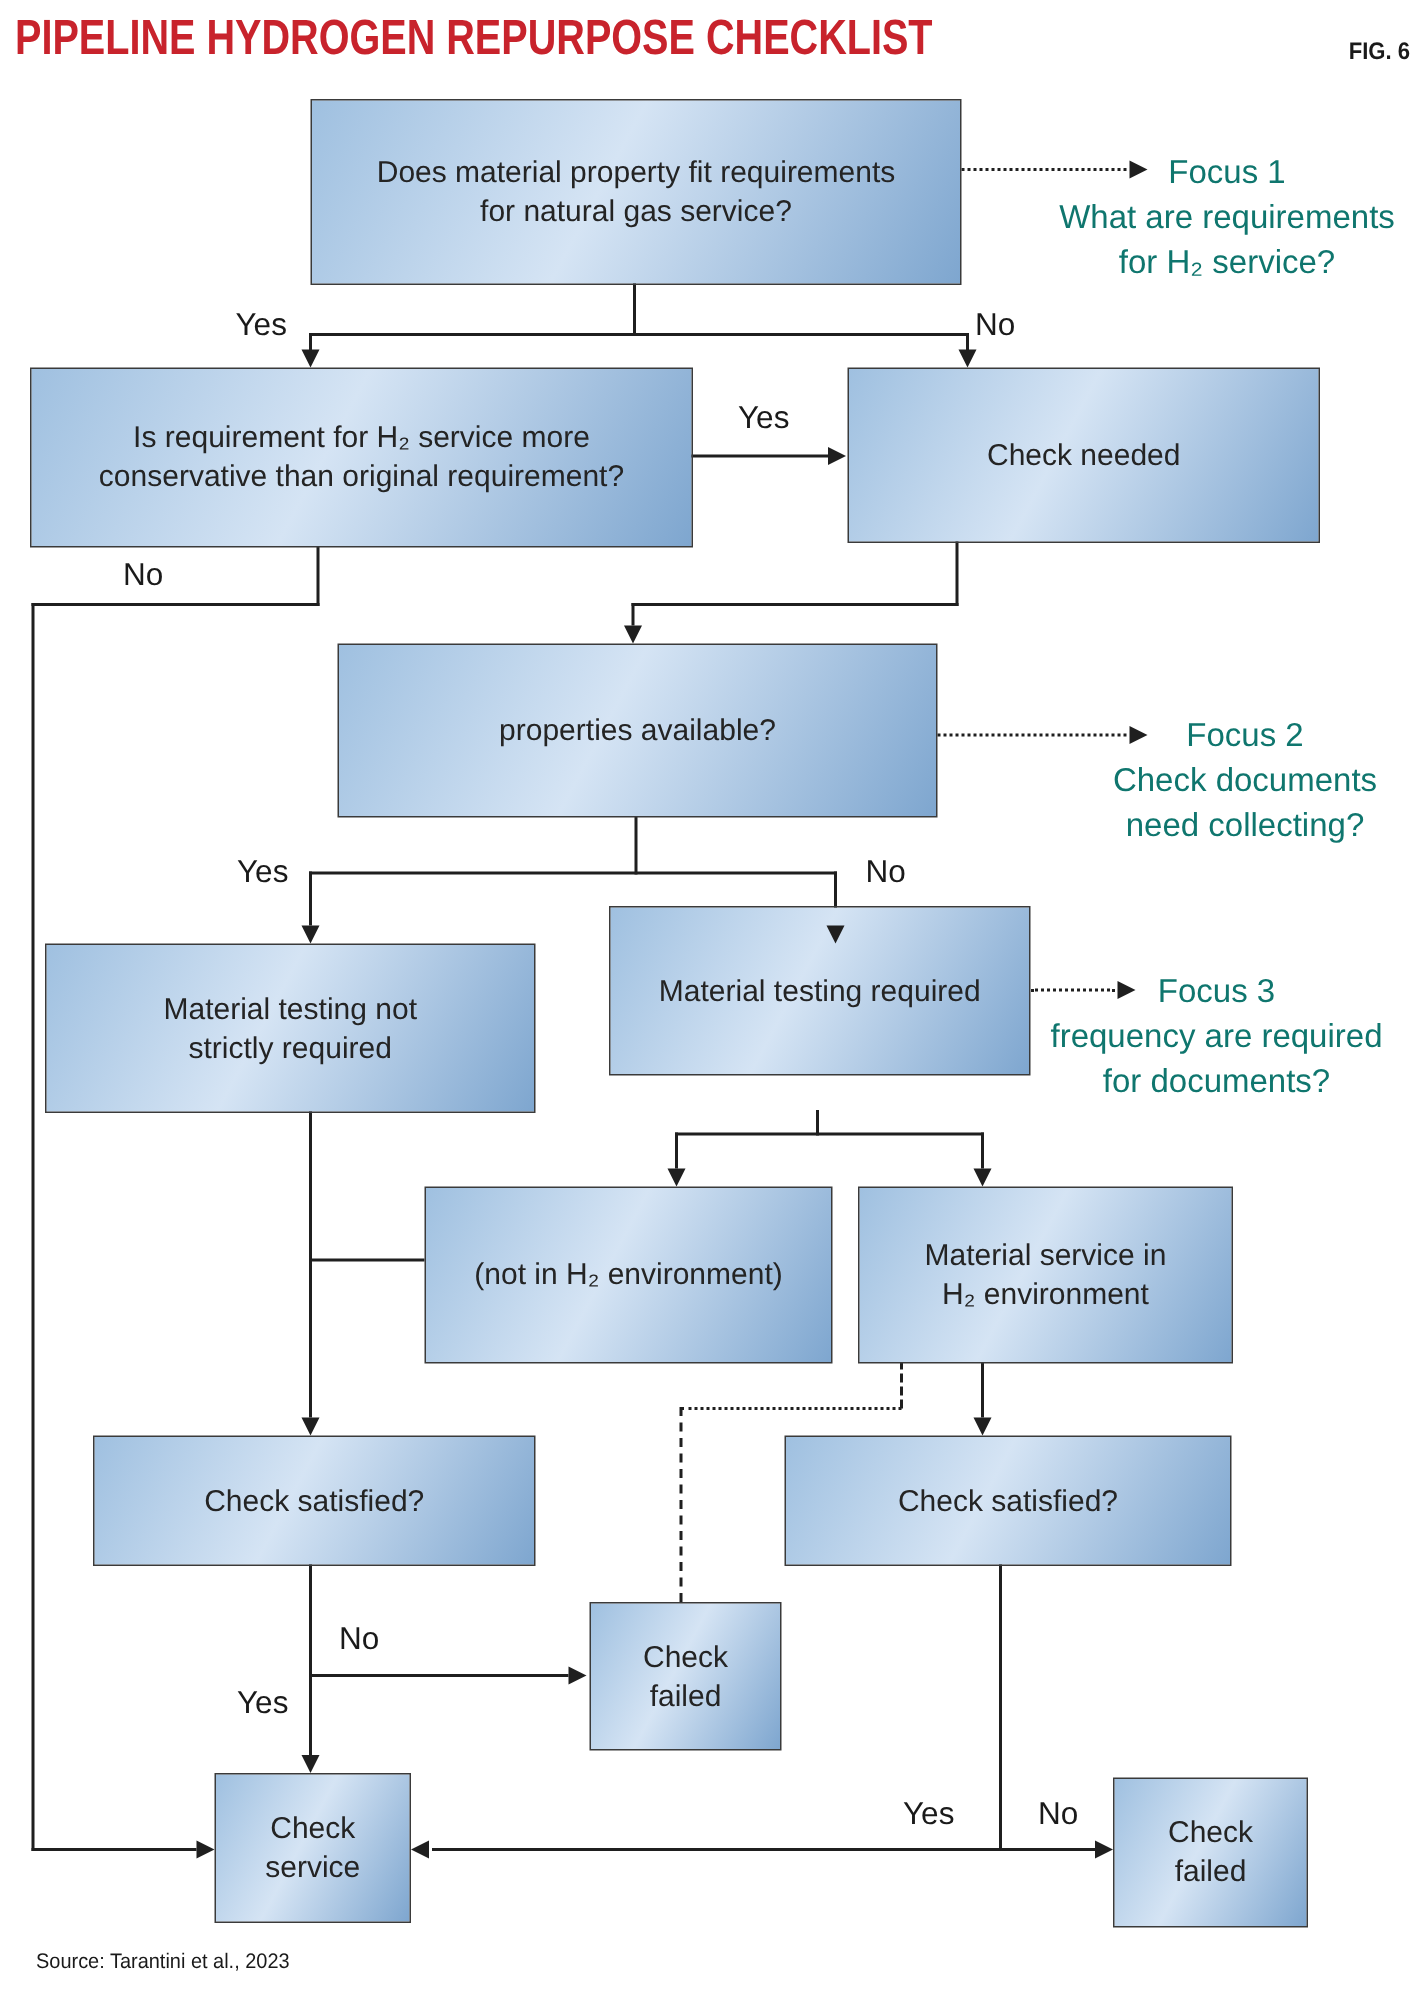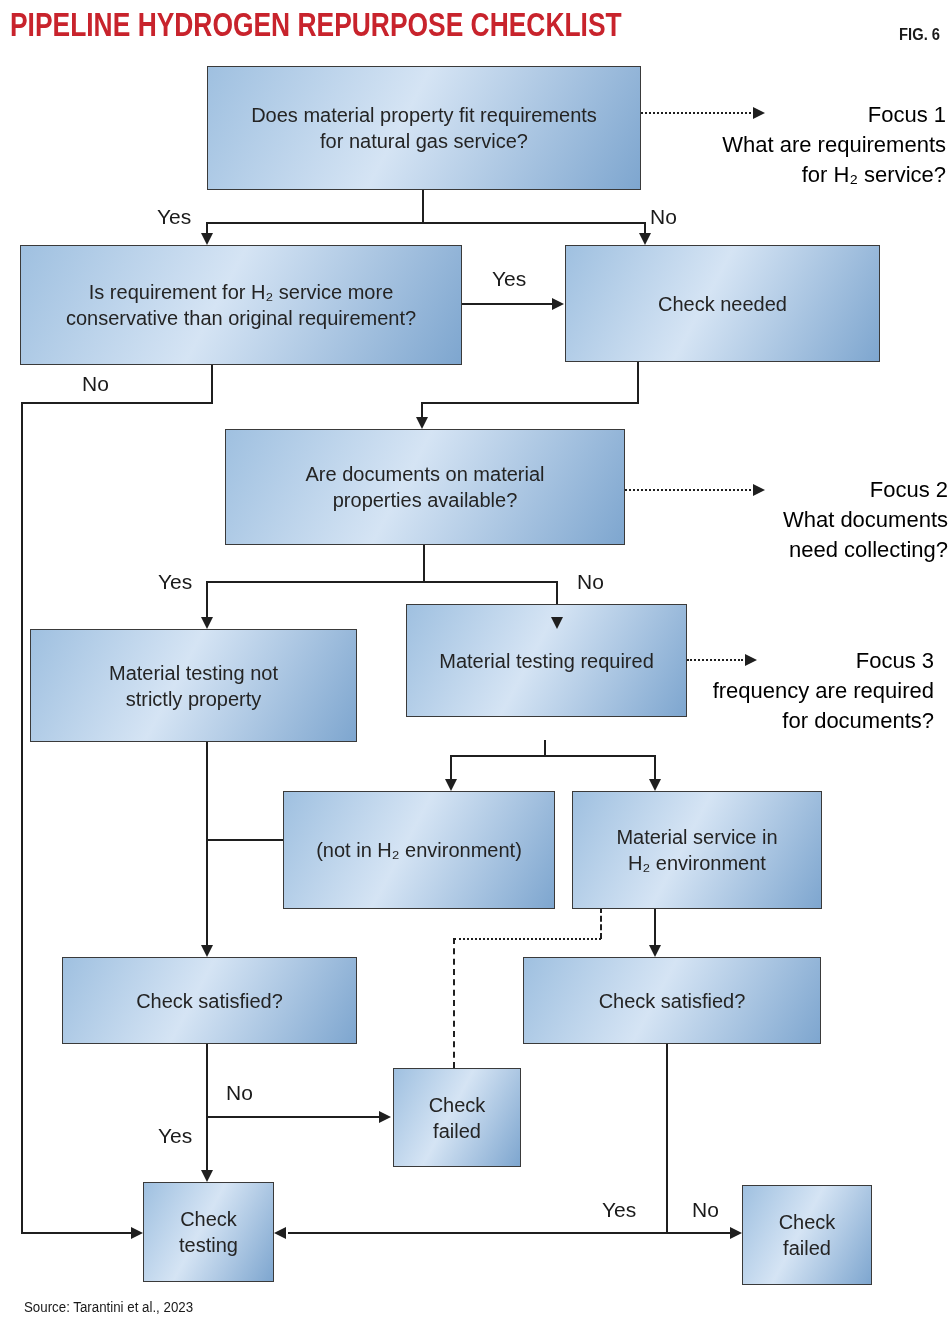--- a/index.html
+++ b/index.html
@@ -17,21 +17,21 @@
   .bl{white-space:nowrap;}
   .lh{position:absolute;height:2px;background:#1f1f1f;z-index:1;}
   .lv{position:absolute;width:2px;background:#1f1f1f;z-index:1;}
   .dot-h{position:absolute;height:0;border-top:2px dotted #1f1f1f;z-index:1;}
   .dash-v{position:absolute;width:0;border-left:2px dashed #1f1f1f;z-index:1;}
   .ah{position:absolute;width:0;height:0;z-index:3;}
   .ah-d{border-left:6px solid transparent;border-right:6px solid transparent;border-top:12px solid #1f1f1f;}
   .ah-r{border-top:6px solid transparent;border-bottom:6px solid transparent;border-left:12px solid #1f1f1f;}
   .ah-l{border-top:6px solid transparent;border-bottom:6px solid transparent;border-right:12px solid #1f1f1f;}
   .elabel{position:absolute;font-size:21px;color:#1a1a1a;z-index:2;}
-  .focus{position:absolute;text-align:right;font-size:22px;line-height:30px;color:#000000;z-index:2;}
+  .focus{position:absolute;text-align:center;font-size:22px;line-height:30px;color:#0f766e;z-index:2;}
 </style>
 </head>
 <body>
 
 <div class="canvas">
 
   <div class="title">PIPELINE HYDROGEN REPURPOSE CHECKLIST</div>
   <div class="fig">FIG. 6</div>
 
   <div class="box" style="left:207px;top:66px;width:432px;height:122px">
@@ -39,26 +39,25 @@
     <div class="bl">for natural gas service?</div>
   </div>
   <div class="box" style="left:565px;top:245px;width:313px;height:115px">
     <div class="bl">Check needed</div>
   </div>
   <div class="box" style="left:20px;top:245px;width:440px;height:118px">
     <div class="bl">Is requirement for H₂ service more</div>
     <div class="bl">conservative than original requirement?</div>
   </div>
   <div class="box" style="left:225px;top:429px;width:398px;height:114px">
-    <div class="bl">Are documents on material</div>
     <div class="bl">properties available?</div>
   </div>
   <div class="box" style="left:30px;top:629px;width:325px;height:111px">
     <div class="bl">Material testing not</div>
-    <div class="bl">strictly property</div>
+    <div class="bl">strictly required</div>
   </div>
   <div class="box" style="left:406px;top:604px;width:279px;height:111px">
     <div class="bl">Material testing required</div>
   </div>
   <div class="box" style="left:283px;top:791px;width:270px;height:116px">
     <div class="bl">(not in H₂ environment)</div>
   </div>
   <div class="box" style="left:572px;top:791px;width:248px;height:116px">
     <div class="bl">Material service in</div>
     <div class="bl">H₂ environment</div>
@@ -68,21 +67,21 @@
   </div>
   <div class="box" style="left:523px;top:957px;width:296px;height:85px">
     <div class="bl">Check satisfied?</div>
   </div>
   <div class="box" style="left:393px;top:1068px;width:126px;height:97px">
     <div class="bl">Check</div>
     <div class="bl">failed</div>
   </div>
   <div class="box" style="left:143px;top:1182px;width:129px;height:98px">
     <div class="bl">Check</div>
-    <div class="bl">testing</div>
+    <div class="bl">service</div>
   </div>
   <div class="box" style="left:742px;top:1185px;width:128px;height:98px">
     <div class="bl">Check</div>
     <div class="bl">failed</div>
   </div>
 
   <div class="lv" style="left:422px;top:188px;height:34px"></div>
   <div class="lh" style="left:206px;top:222px;width:440px"></div>
   <div class="lv" style="left:206px;top:222px;height:12px"></div>
   <div class="ah ah-d" style="left:201px;top:233px"></div>
@@ -146,21 +145,21 @@
   <div class="dot-h" style="left:687px;top:659px;width:56px"></div>
   <div class="ah ah-r" style="left:745px;top:654px"></div>
 
   <div class="focus" style="left:690px;top:100px;width:256px">
     <div>Focus 1</div>
     <div>What are requirements</div>
     <div>for H₂ service?</div>
   </div>
   <div class="focus" style="left:712px;top:475px;width:236px">
     <div>Focus 2</div>
-    <div>What documents</div>
+    <div>Check documents</div>
     <div>need collecting?</div>
   </div>
   <div class="focus" style="left:688px;top:646px;width:246px">
     <div>Focus 3</div>
     <div>frequency are required</div>
     <div>for documents?</div>
   </div>
 
   <div class="elabel" style="left:157px;top:205px">Yes</div>
   <div class="elabel" style="left:650px;top:205px">No</div>

